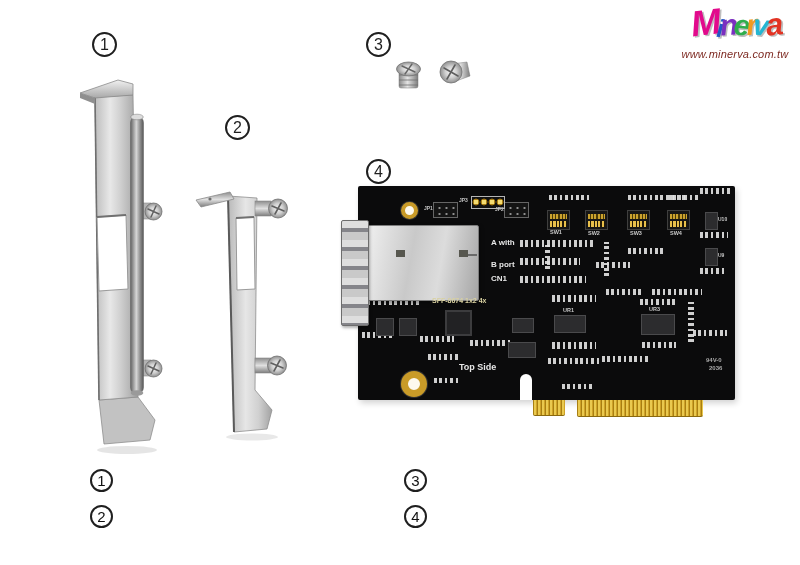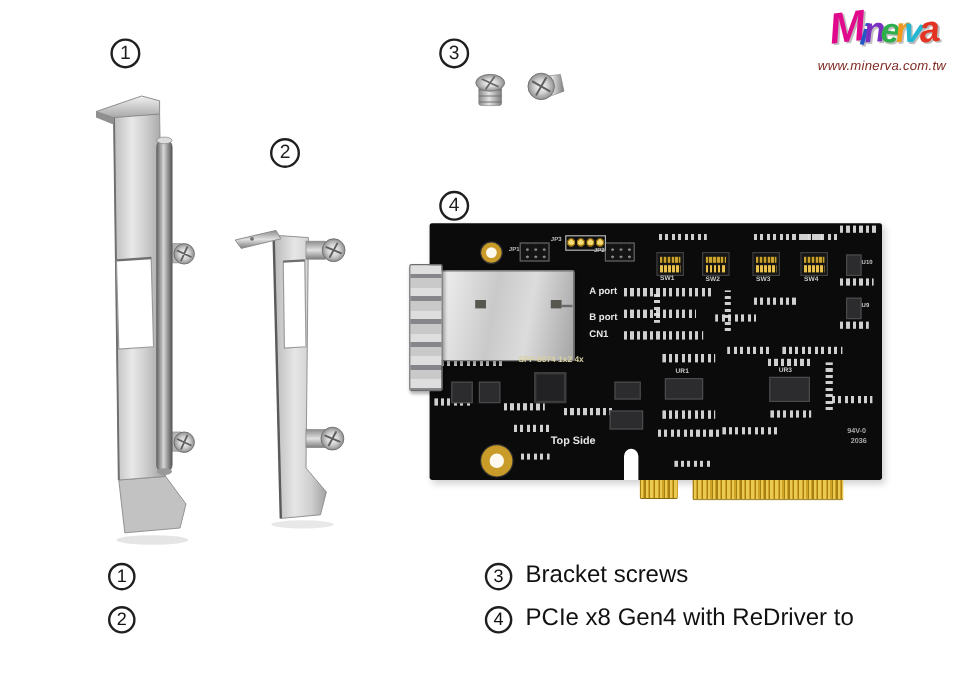--- a/index.html
+++ b/index.html
@@ -307,21 +307,21 @@
       <i class="b1"></i>
       <i class="b2"></i>
     </div>
 
   <div class="cage"></div>
   <div class="cage-hole ch1"></div>
   <div class="cage-hole ch2"></div>
   <div class="cage-hole ch-dash"></div>
   <div class="bezel"></div>
 
-  <span class="silk t-aport">A port</span>
+  <span class="silk t-aport">A with</span>
   <span class="silk t-cn1">CN1</span>
   <span class="silk t-bport">B port</span>
   <span class="silk t-sff">SFF-8674 1x2 4x</span>
   <span class="silk t-topside">Top Side</span>
   <span class="silk t-jp1">JP1</span>
   <span class="silk t-jp3">JP3</span>
   <span class="silk t-jp2">JP2</span>
   <span class="silk t-sw1">SW1</span>
   <span class="silk t-sw2">SW2</span>
   <span class="silk t-sw3">SW3</span>
@@ -334,22 +334,20 @@
   <span class="silk t-2036">2036</span>
 
   <div class="legend-item li1">
     <div class="legend-circle">1</div>
   </div>
   <div class="legend-item li2">
     <div class="legend-circle">2</div>
   </div>
   <div class="legend-item li3">
     <div class="legend-circle">3</div>
-    <div class="legend-text">Bracket screws</div>
   </div>
   <div class="legend-item li4">
     <div class="legend-circle">4</div>
     <div class="legend-text">
-      <div>PCIe x8 Gen4 with ReDriver to</div>
     </div>
   </div>
 
 </div>
 
 </body></html>

